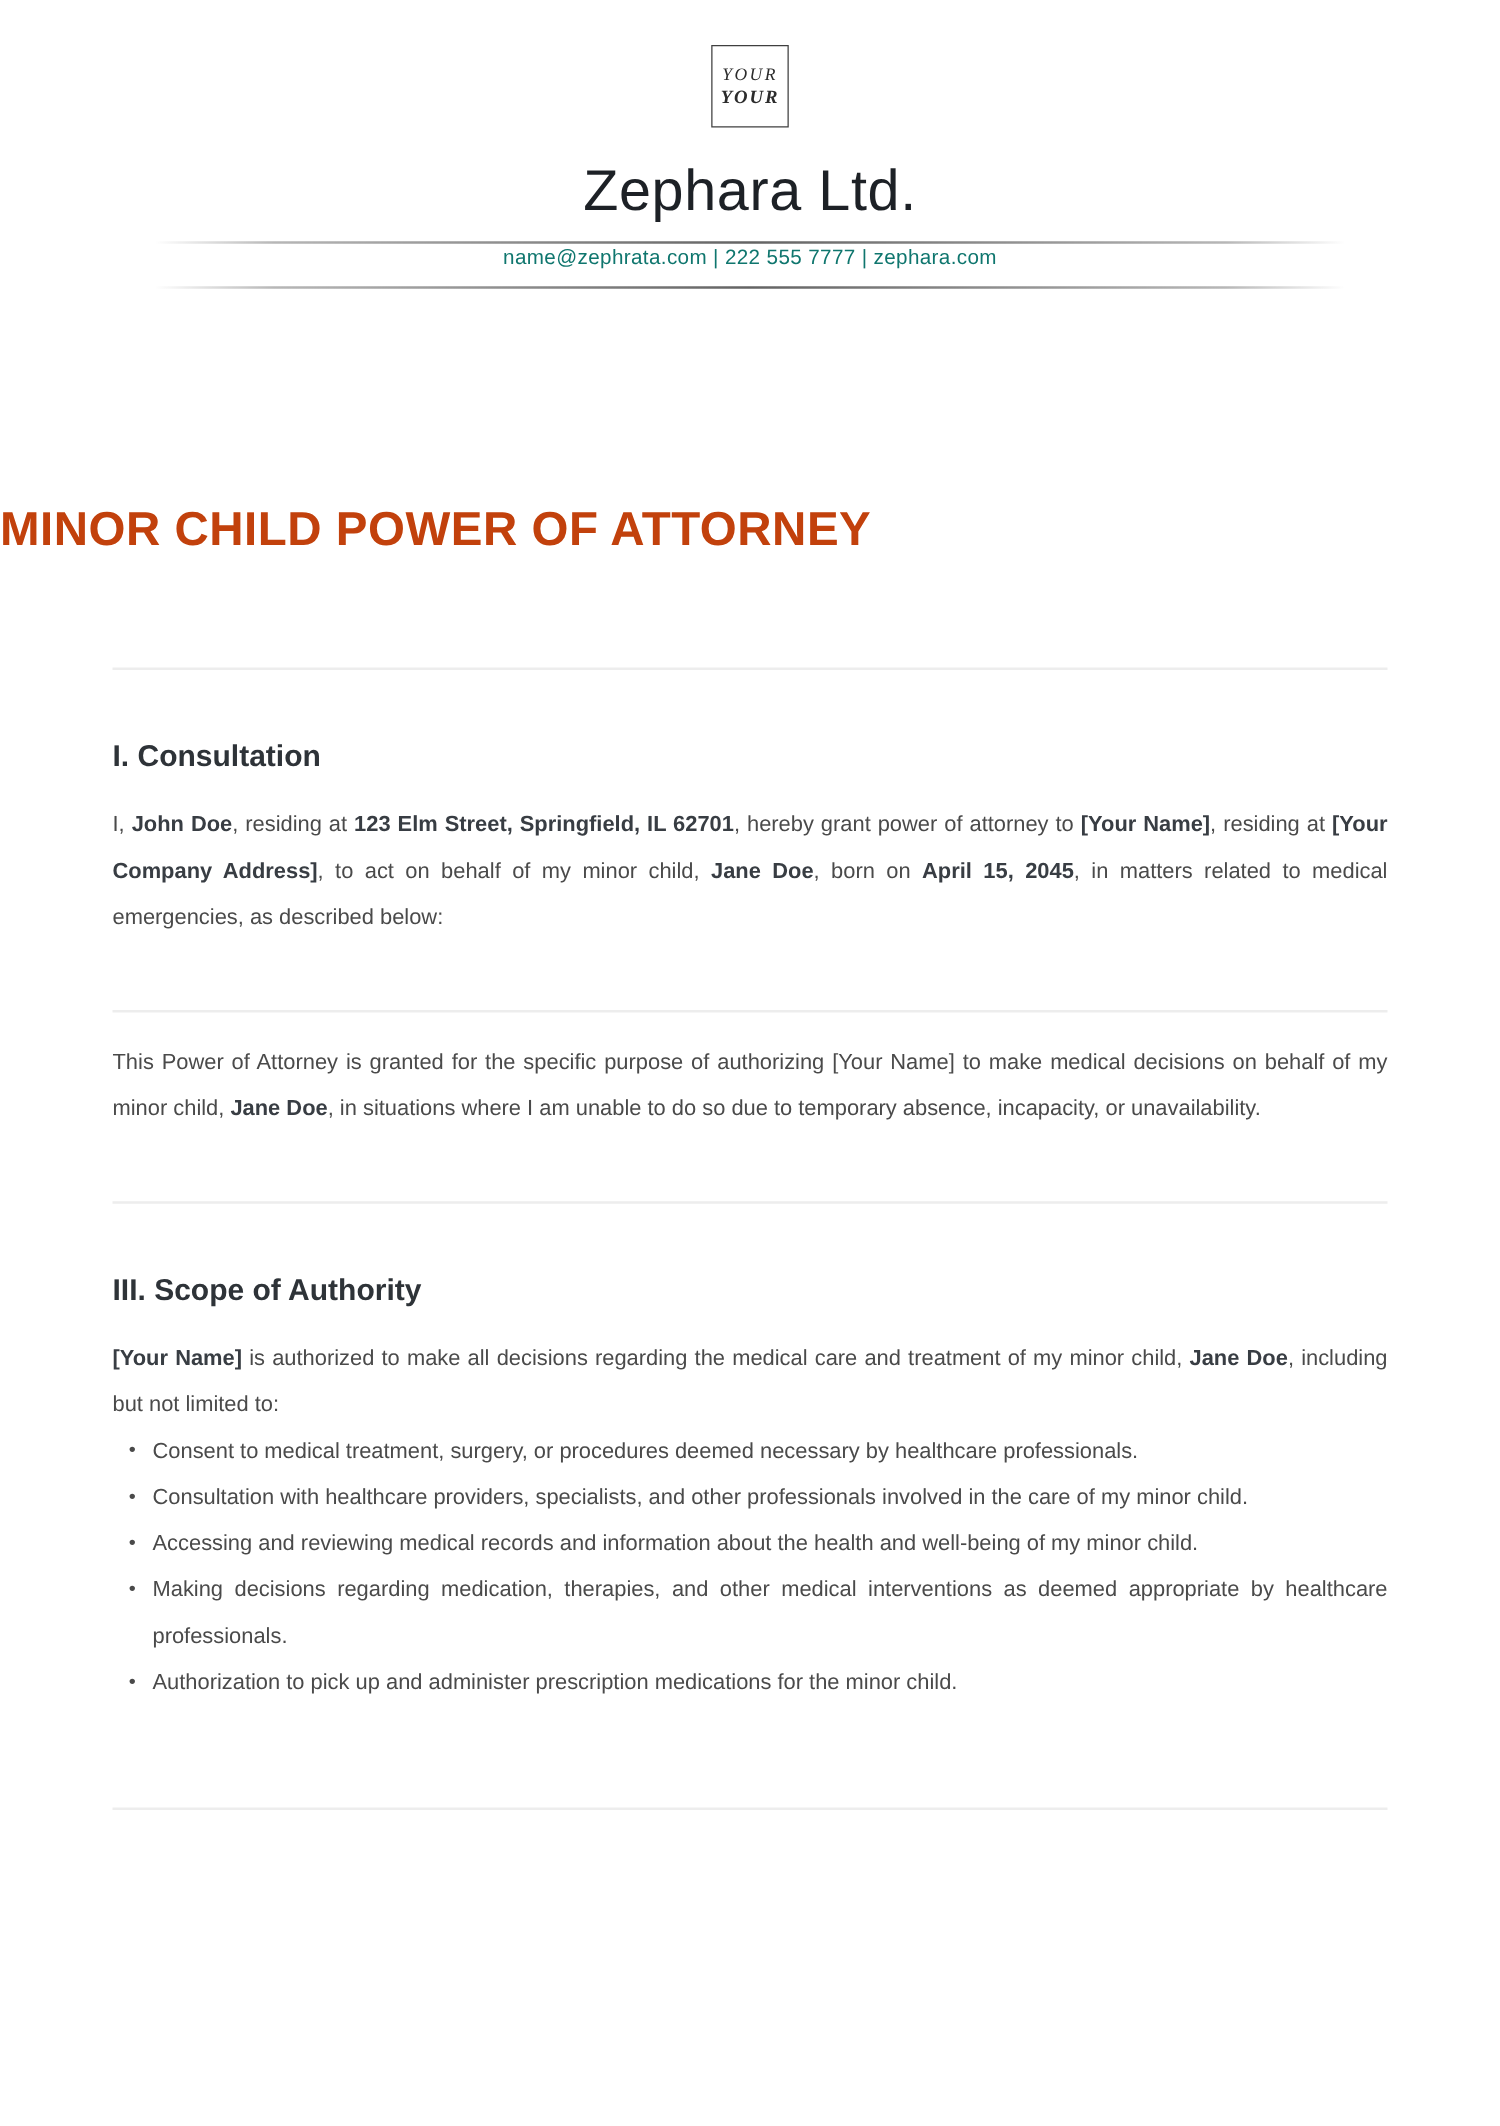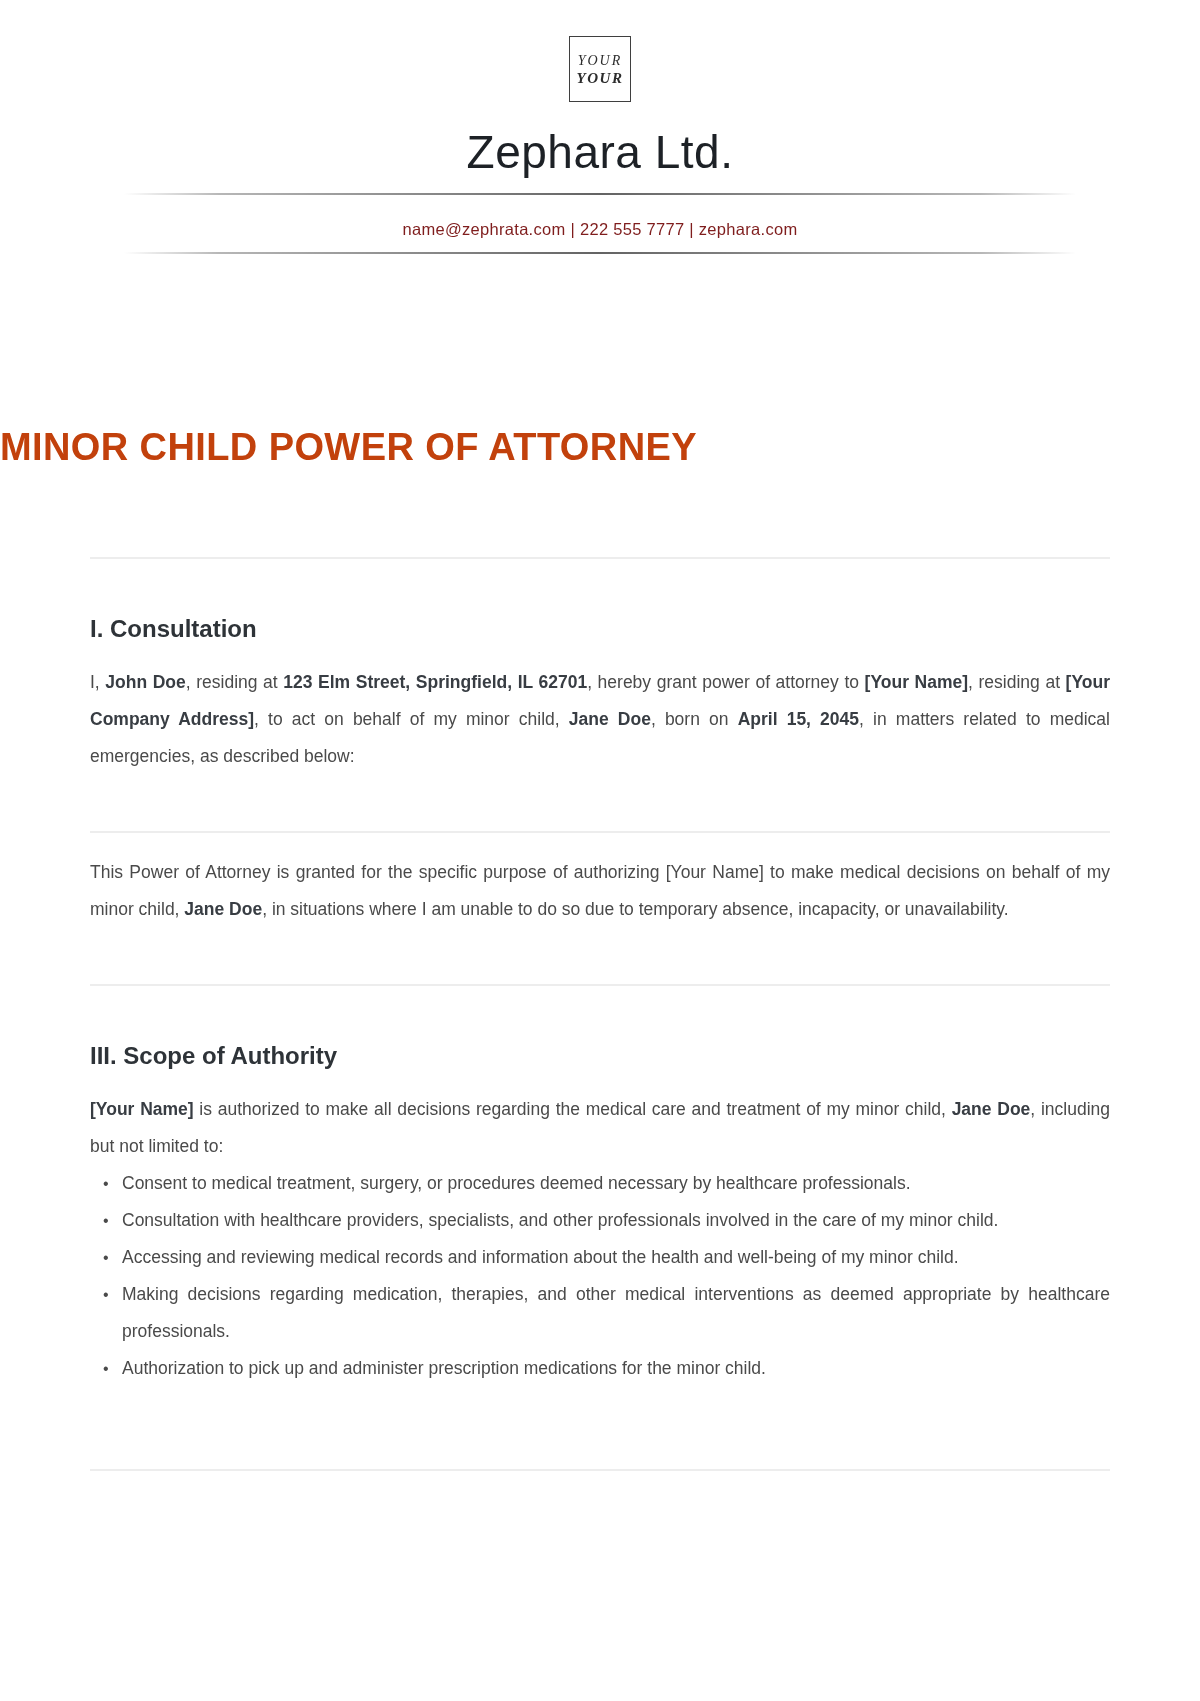--- a/index.html
+++ b/index.html
@@ -43,23 +43,23 @@
       rgba(130,130,130,0) 0%,
       rgba(95,95,95,0.45) 10%,
       rgba(60,60,60,0.8) 50%,
       rgba(95,95,95,0.45) 90%,
       rgba(130,130,130,0) 100%);
   }
   .hairline-top { margin-top: 16px; }
   .contact-line {
     text-align: center;
     font-size: 16.5px;
-    color: #7f1d1d;
+    color: #0f766e;
     letter-spacing: 0.3px;
-    padding-top: 24px;
+    padding-top: 1px;
     line-height: 21px;
   }
   .hairline-bottom { margin-top: 12px; }
 
   
   .doc-title {
     margin-top: 171px;
     text-align: left;
     font-size: 38px;
     font-weight: 700;

